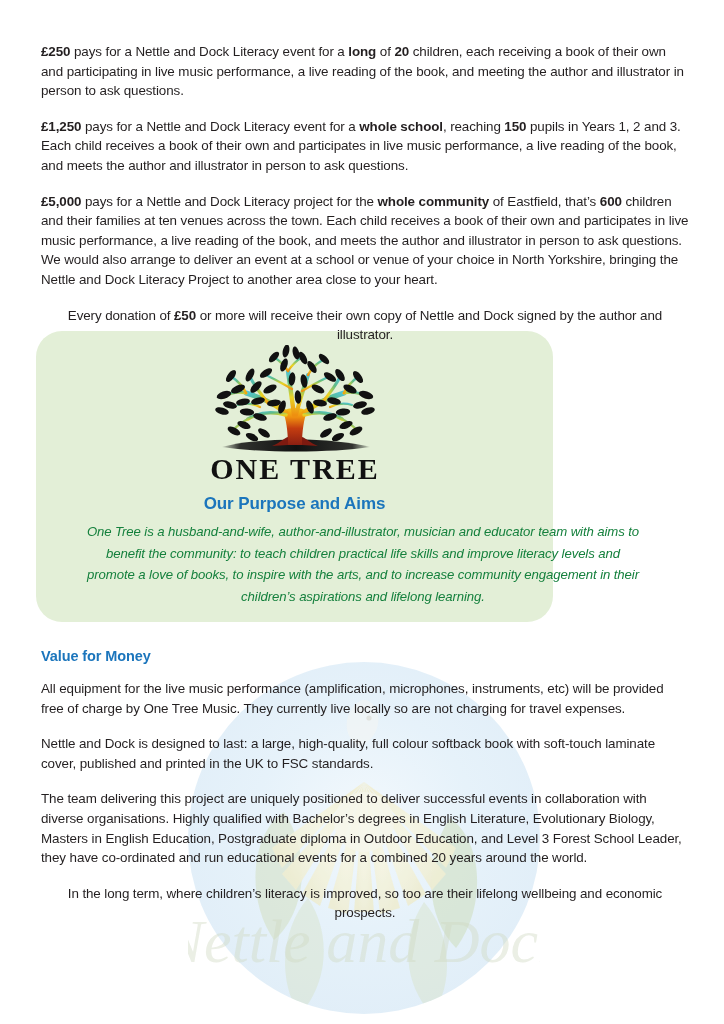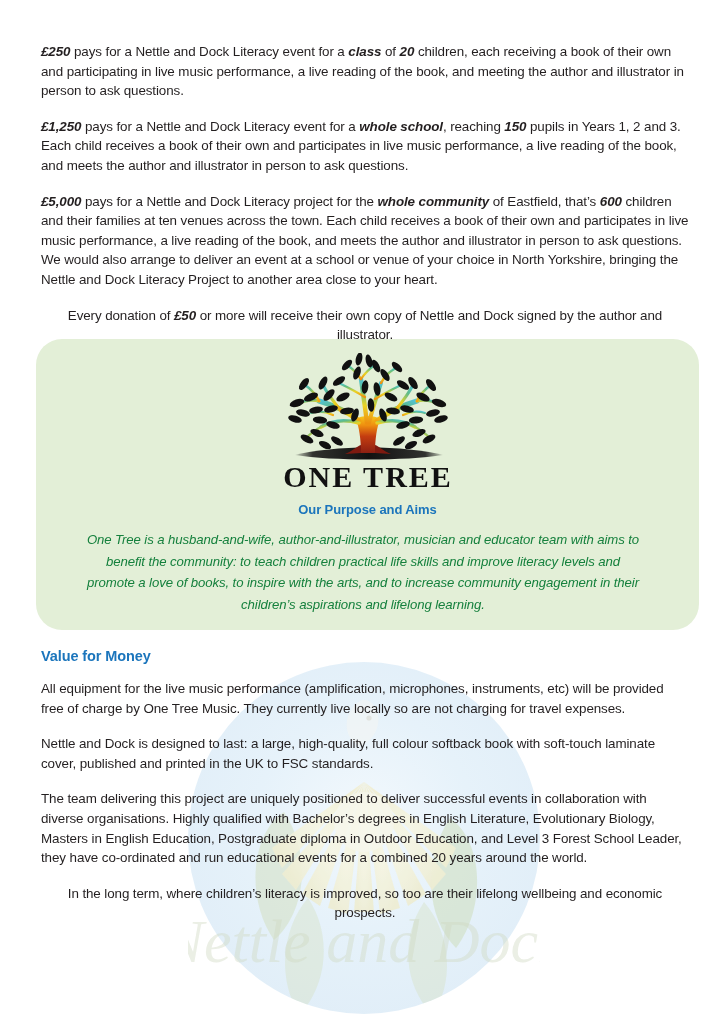--- a/index.html
+++ b/index.html
@@ -49,51 +49,50 @@
 
   p.body-par {
     margin: 0 0 16px 0;
     font-size: 13.4px;
     line-height: 19.6px;
     letter-spacing: -0.1px;
     color: #231f20;
   }
   p.body-par:last-child { margin-bottom: 0; text-align: center; }
 
-  .b { font-weight: bold; font-style: italic; }
+  .b { font-weight: bold; }
 
   
   .green-panel {
     position: absolute;
     left: 36px;
     top: 331px;
-    width: 663px;
+    width: 517px;
     height: 291px;
     background: #e3efd7;
     border-radius: 26px;
     z-index: 1;
-    margin-top: 8px;
   }
 
   .logo-wrap {
     position: absolute;
     left: 50%;
     top: 14px;
     transform: translateX(-50%);
     width: 190px;
     height: 140px;
   }
 
   .panel-heading {
     position: absolute;
     top: 163px;
     left: 0;
     width: 100%;
     text-align: center;
-    font-size: 13px;
+    font-size: 17px;
     font-weight: bold;
     color: #1b75bc;
     letter-spacing: -0.1px;
   }
 
   .panel-statement {
     position: absolute;
     top: 190px;
     left: 46px;
     width: 562px;
@@ -313,21 +312,21 @@
     </div>
 
     <div class="panel-heading">Our Purpose and Aims</div>
 
     <div class="panel-statement">One Tree is a husband-and-wife, author-and-illustrator, musician and educator team with aims to benefit the community: to teach children practical life skills and improve literacy levels and promote a love of books, to inspire with the arts, and to increase community engagement in their children’s aspirations and lifelong learning.</div>
   </div>
 
   <div class="content">
 
     <div class="tier-block" style="top:42px;">
-      <p class="body-par"><span class="b">£250</span><span> pays for a Nettle and Dock Literacy event for a </span><span class="b">class</span><span> of </span><span class="b">20</span><span> children, each receiving a book of their own and participating in live music performance, a live reading of the book, and meeting the author and illustrator in person to ask questions.</span></p>
+      <p class="body-par"><span class="b">£250</span><span> pays for a Nettle and Dock Literacy event for a </span><span class="b">long</span><span> of </span><span class="b">20</span><span> children, each receiving a book of their own and participating in live music performance, a live reading of the book, and meeting the author and illustrator in person to ask questions.</span></p>
       <p class="body-par"><span class="b">£1,250</span><span> pays for a Nettle and Dock Literacy event for a </span><span class="b">whole school</span><span>, reaching </span><span class="b">150</span><span> pupils in Years 1, 2 and 3. Each child receives a book of their own and participates in live music performance, a live reading of the book, and meets the author and illustrator in person to ask questions.</span></p>
       <p class="body-par"><span class="b">£5,000</span><span> pays for a Nettle and Dock Literacy project for the </span><span class="b">whole community</span><span> of Eastfield, that’s </span><span class="b">600</span><span> children and their families at ten venues across the town. Each child receives a book of their own and participates in live music performance, a live reading of the book, and meets the author and illustrator in person to ask questions. We would also arrange to deliver an event at a school or venue of your choice in North Yorkshire, bringing the Nettle and Dock Literacy Project to another area close to your heart.</span></p>
       <p class="body-par"><span>Every donation of </span><span class="b">£50</span><span> or more will receive their own copy of Nettle and Dock signed by the author and illustrator.</span></p>
     </div>
 
     <div class="lower-section">
       <h2 class="section-heading">Value for Money</h2>
       <p class="body-par">All equipment for the live music performance (amplification, microphones, instruments, etc) will be provided free of charge by One Tree Music. They currently live locally so are not charging for travel expenses.</p>
       <p class="body-par">Nettle and Dock is designed to last: a large, high-quality, full colour softback book with soft-touch laminate cover, published and printed in the UK to FSC standards.</p>
       <p class="body-par">The team delivering this project are uniquely positioned to deliver successful events in collaboration with diverse organisations. Highly qualified with Bachelor’s degrees in English Literature, Evolutionary Biology, Masters in English Education, Postgraduate diploma in Outdoor Education, and Level 3 Forest School Leader, they have co-ordinated and run educational events for a combined 20 years around the world.</p>

